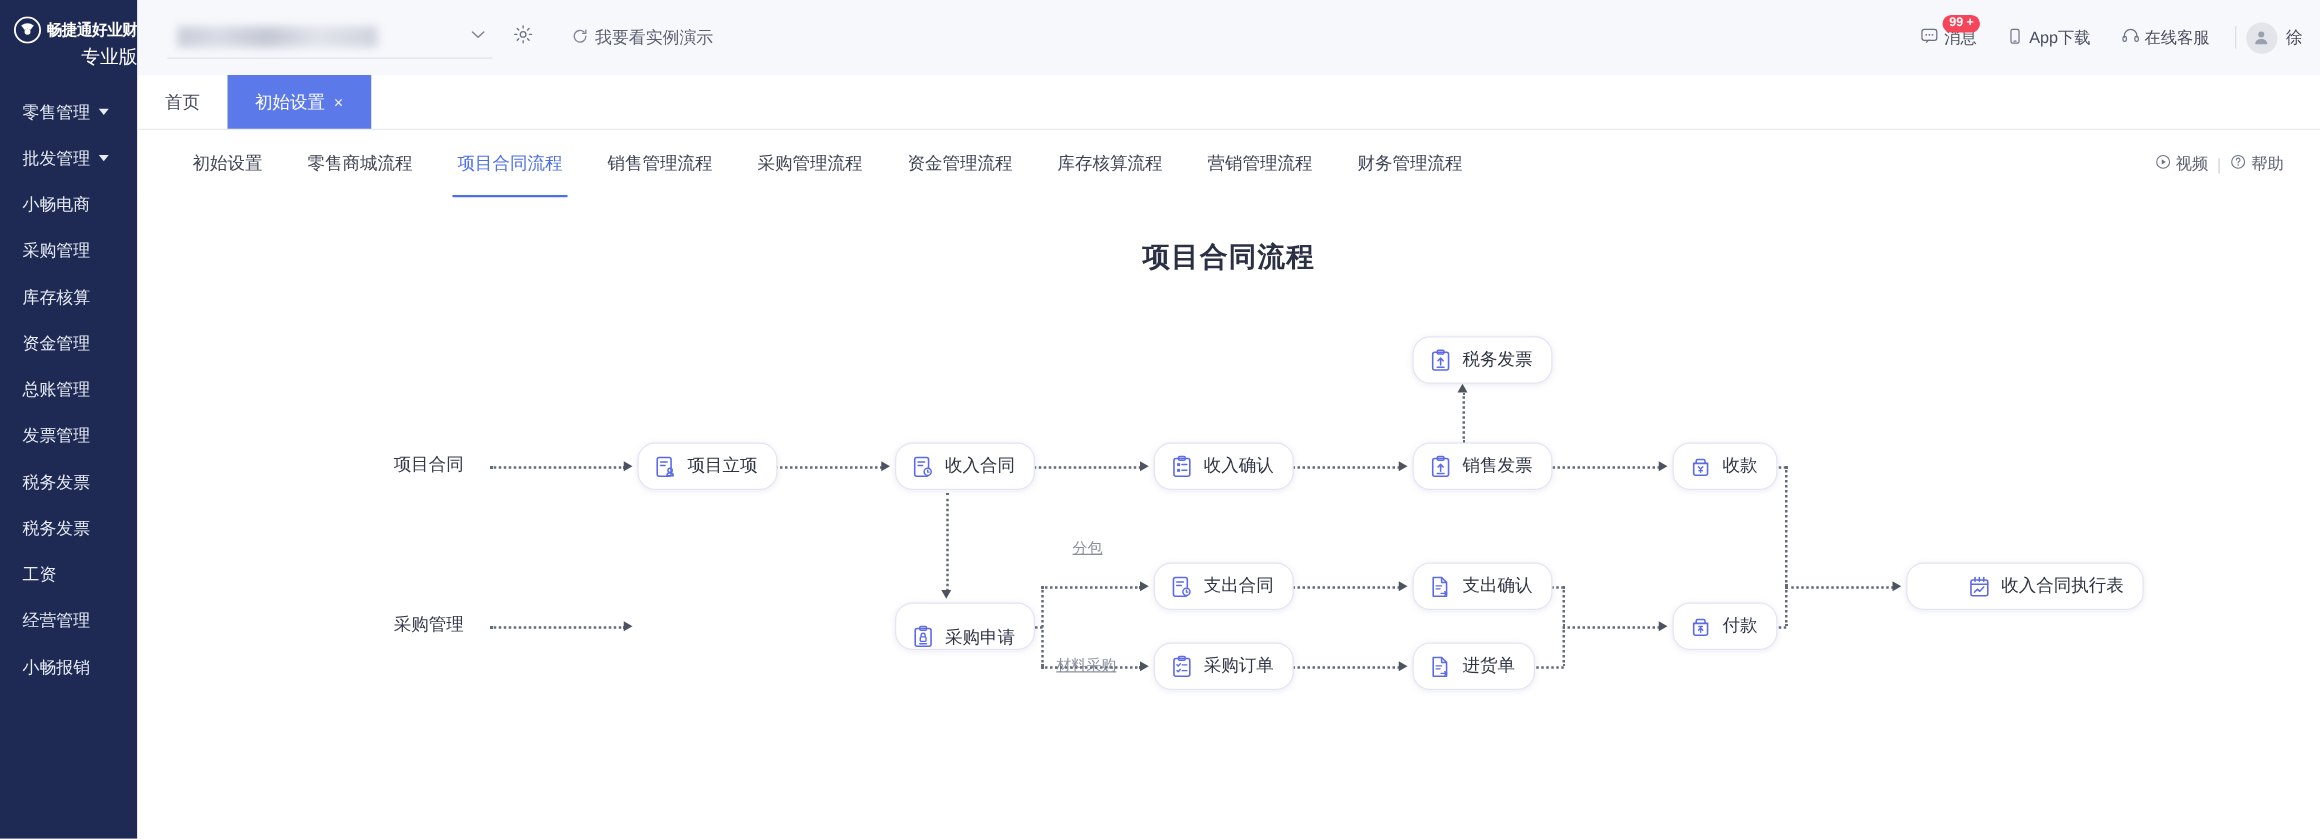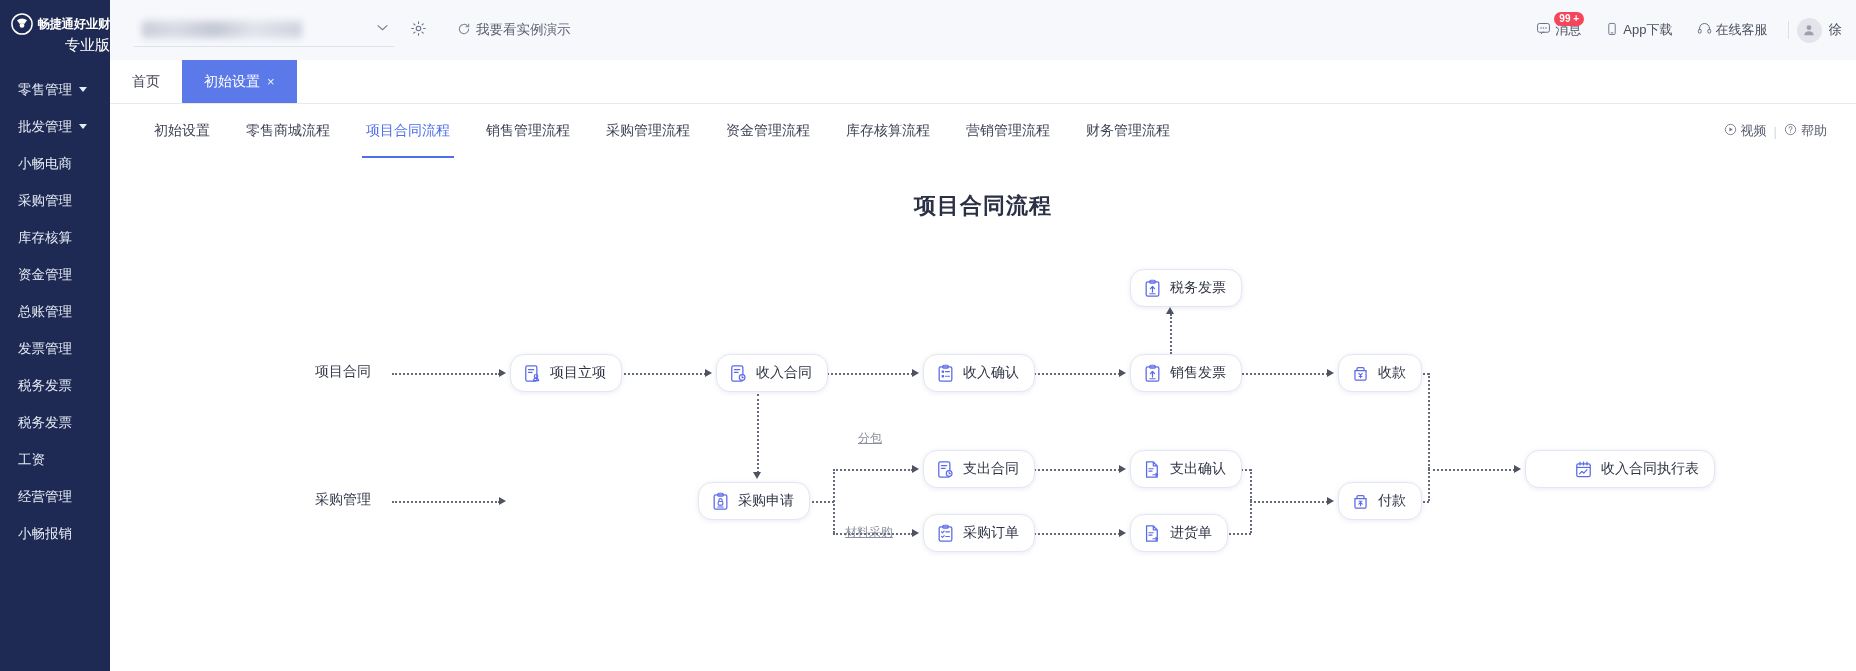--- a/index.html
+++ b/index.html
@@ -558,21 +558,21 @@
               <path d="M4.5 2.5h8.5l5 5v14h-13.5z" fill="none" stroke="#5b6ae8" stroke-width="1.6" stroke-linejoin="round"></path>
               <path d="M13 2.5v5h5" fill="none" stroke="#5b6ae8" stroke-width="1.5" stroke-linejoin="round"></path>
               <line x1="7.4" y1="11" x2="13" y2="11" stroke="#5b6ae8" stroke-width="1.4" stroke-linecap="round"></line>
               <line x1="7.4" y1="14" x2="11.5" y2="14" stroke="#5b6ae8" stroke-width="1.4" stroke-linecap="round"></line>
               <path d="M12.5 18.6h5.5M16.2 16.8l1.9 1.8-1.9 1.8" fill="none" stroke="#5b6ae8" stroke-width="1.4" stroke-linecap="round" stroke-linejoin="round"></path>
             </svg>
           </span>
           <span class="node-label">支出确认</span>
         </div>
 
-        <div class="node" style="left:588px; top:324px;">
+        <div class="node" style="left:606px; top:324px;align-items:flex-end;">
           <span>
             <svg width="19" height="19" viewBox="0 0 24 24">
               <rect x="4" y="3.5" width="16" height="18" rx="2" fill="none" stroke="#5b6ae8" stroke-width="1.6"></rect>
               <rect x="8.6" y="1.6" width="6.8" height="3.6" rx="1.2" fill="none" stroke="#5b6ae8" stroke-width="1.5"></rect>
               <path d="M10 12v-1.6a2 2 0 0 1 4 0V12" fill="none" stroke="#5b6ae8" stroke-width="1.4"></path>
               <rect x="9.1" y="12" width="5.8" height="4.6" rx="1" fill="none" stroke="#5b6ae8" stroke-width="1.4"></rect>
               <line x1="8.6" y1="19" x2="15.4" y2="19" stroke="#5b6ae8" stroke-width="1.4" stroke-linecap="round"></line>
             </svg>
           </span>
           <span class="node-label">采购申请</span>

